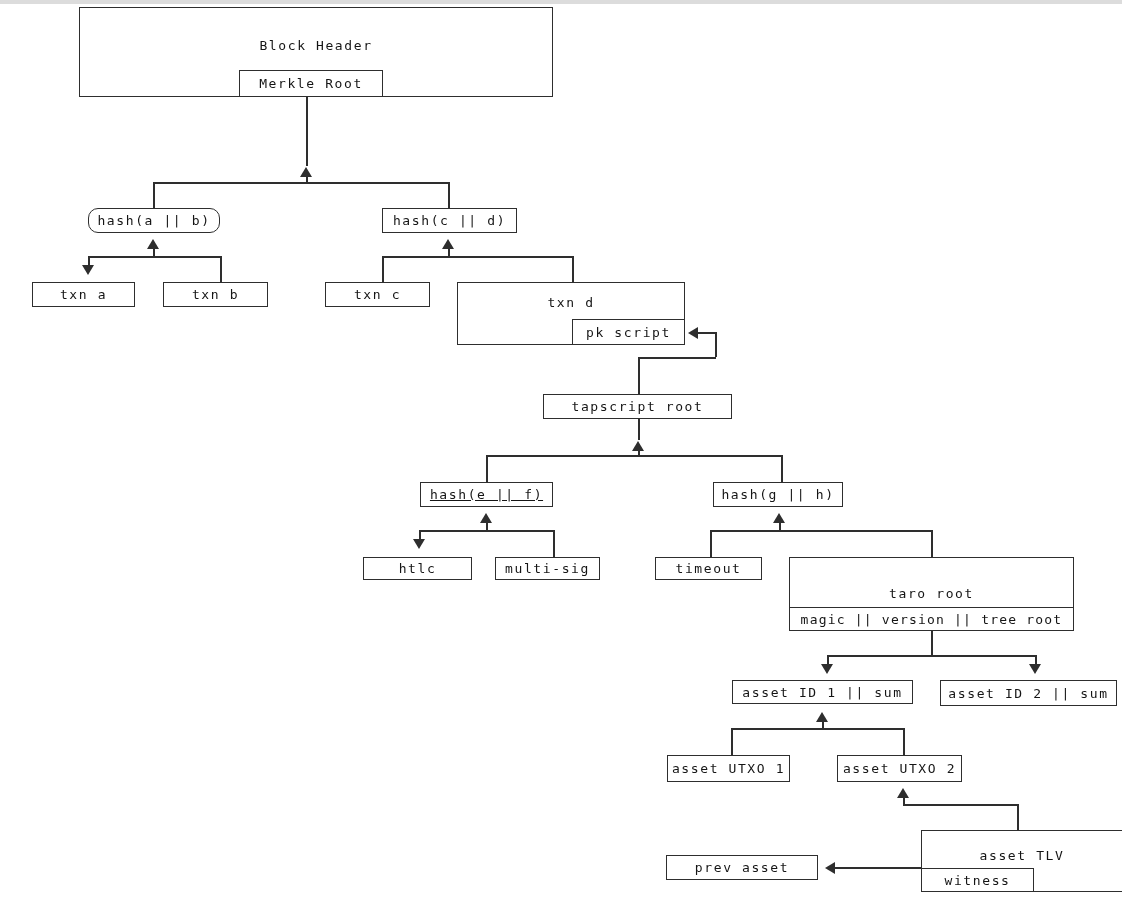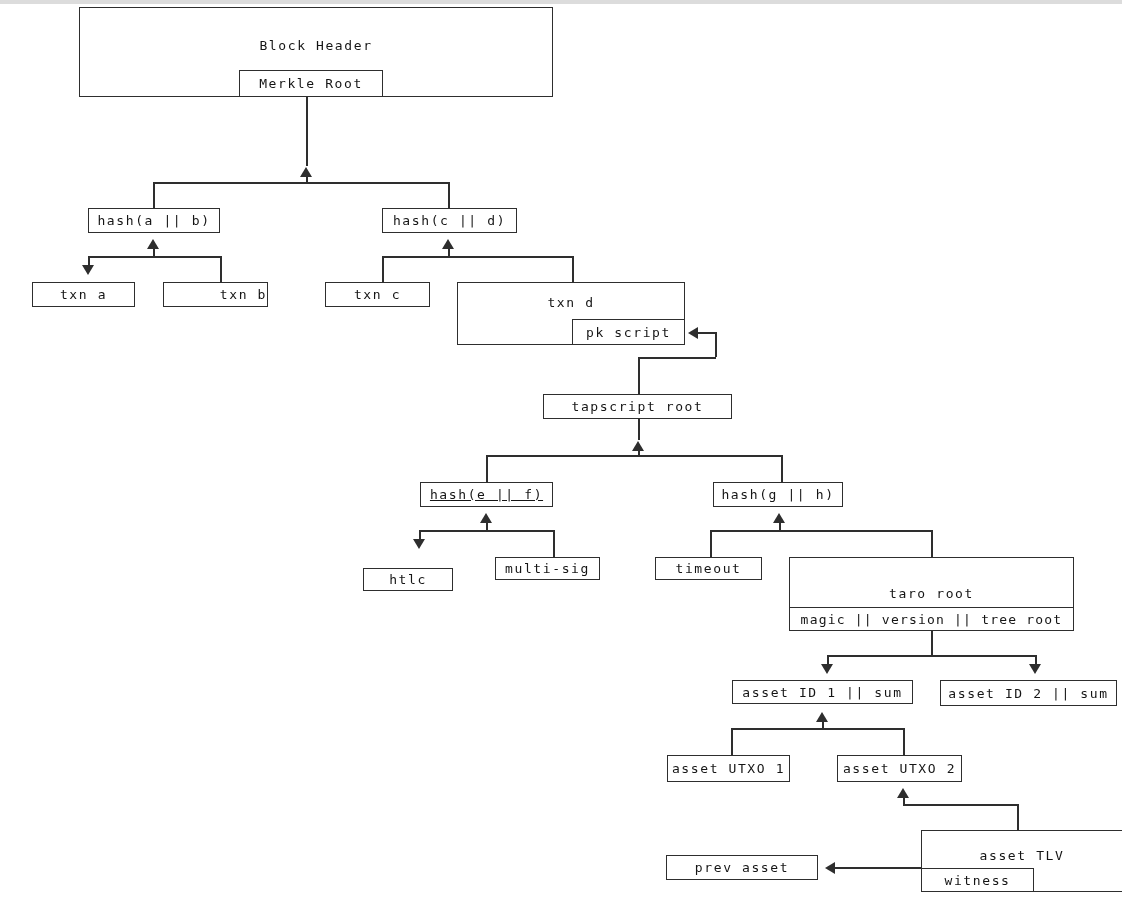--- a/index.html
+++ b/index.html
@@ -48,31 +48,31 @@
 <div id="stage">
   <div class="topstrip"></div>
 
   <div class="box bare" style="left:79px;top:7px;width:474px;height:90px;padding-left:8px;">
     <div class="lbl" style="top:30px;">Block Header</div>
   </div>
   <div class="box" style="left:239px;top:70px;width:144px;height:27px;">
     <span>Merkle Root</span>
   </div>
 
-  <div class="box" style="left:88px;top:208px;width:132px;height:25px;">
+  <div class="box" style="left:88px;top:208px;width:132px;height:25px;border-radius:10px;">
     <span>hash(a || b)</span>
   </div>
   <div class="box" style="left:382px;top:208px;width:135px;height:25px;">
     <span>hash(c || d)</span>
   </div>
 
   <div class="box" style="left:32px;top:282px;width:103px;height:25px;align-items:center;">
     <span>txn a</span>
   </div>
-  <div class="box" style="left:163px;top:282px;width:105px;height:25px;justify-content:flex-end;">
+  <div class="box" style="left:163px;top:282px;width:105px;height:25px;">
     <span>txn b</span>
   </div>
   <div class="box" style="left:325px;top:282px;width:105px;height:25px;">
     <span>txn c</span>
   </div>
   <div class="box bare" style="left:457px;top:282px;width:228px;height:63px;">
     <div class="lbl" style="top:12px;">txn d</div>
   </div>
   <div class="box" style="left:572px;top:319px;width:113px;height:26px;">
     <span>pk script</span>
@@ -82,21 +82,21 @@
     <span>tapscript root</span>
   </div>
 
   <div class="box" style="left:420px;top:482px;width:133px;height:25px;text-decoration:underline;">
     <span>hash(e || f)</span>
   </div>
   <div class="box" style="left:713px;top:482px;width:130px;height:25px;">
     <span>hash(g || h)</span>
   </div>
 
-  <div class="box" style="left:363px;top:557px;width:90px;height:23px;margin-top:11px;">
+  <div class="box" style="left:363px;top:557px;width:109px;height:23px;">
     <span>htlc</span>
   </div>
   <div class="box" style="left:495px;top:557px;width:105px;height:23px;">
     <span>multi-sig</span>
   </div>
   <div class="box" style="left:655px;top:557px;width:107px;height:23px;">
     <span>timeout</span>
   </div>
 
   <div class="box bare" style="left:789px;top:557px;width:285px;height:74px;">

